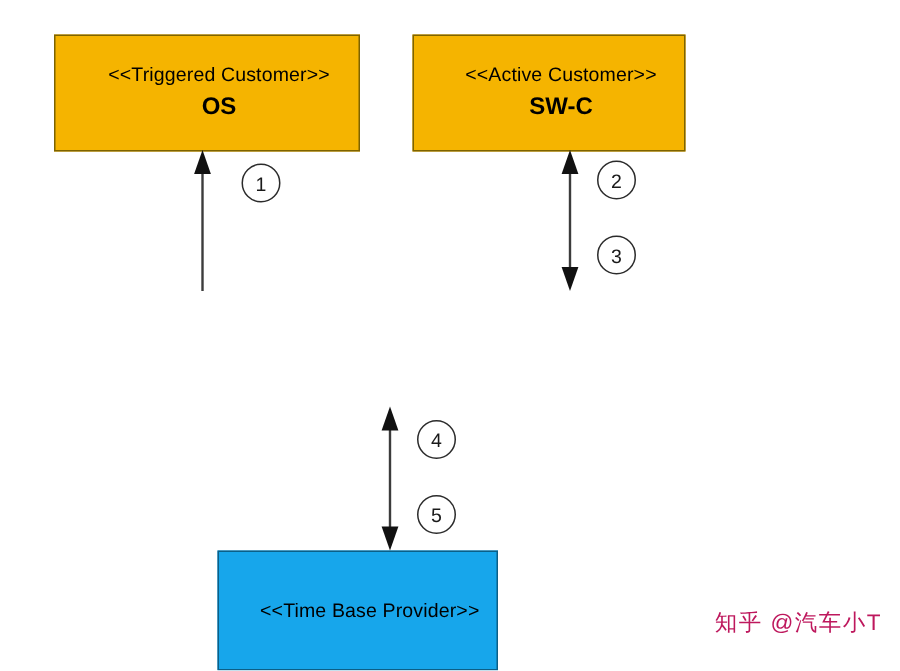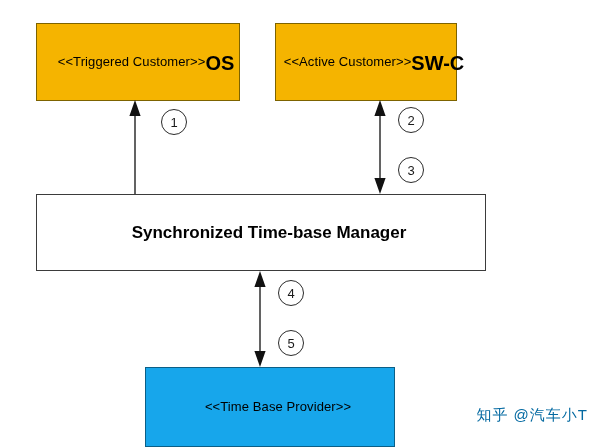--- a/index.html
+++ b/index.html
@@ -14,36 +14,36 @@
     position: relative;
     width: 600px;
     height: 447px;
     background: #ffffff;
     overflow: hidden;
   }
   .node {
     position: absolute;
     box-sizing: border-box;
     display: flex;
-    flex-direction: row;
+    flex-direction: column;
     align-items: center;
     justify-content: center;
     text-align: center;
     line-height: 1.25;
     padding-left: 16px;
   }
   .node .stereotype {
     font-size: 13px;
     font-weight: normal;
     color: #000000;
     letter-spacing: 0.1px;
     white-space: nowrap;
   }
   .node .name {
-    font-size: 20px;
+    font-size: 16px;
     font-weight: bold;
     color: #000000;
     margin-top: 3px;
     white-space: nowrap;
   }
   .node-os, .node-swc {
     background: #f5b400;
     border: 1.5px solid #7d6300;
   }
   .node-stbm {
@@ -84,46 +84,43 @@
     font-size: 13px;
     color: #1a1a1a;
     box-sizing: border-box;
   }
 
   .watermark {
     position: absolute;
     right: 12px;
     bottom: 22px;
     font-size: 15px;
-    color: #0369a1;
+    color: #be185d;
     letter-spacing: 1px;
     user-select: none;
     white-space: nowrap;
   }
 </style>
 </head>
 <body>
 
 <div id="canvas">
 
   <div class="node node-os" style="left:36px; top:23px; width:204px; height:78px;">
     <div class="stereotype">&lt;&lt;Triggered Customer&gt;&gt;</div>
     <div class="name">OS</div>
   </div>
 
   <div class="node node-swc" style="left:275px; top:23px; width:182px; height:78px;">
     <div class="stereotype">&lt;&lt;Active Customer&gt;&gt;</div>
     <div class="name">SW-C</div>
   </div>
 
-  <div class="node node-stbm" style="left:36px; top:194px; width:450px; height:77px;">
-    <div class="name">Synchronized Time-base Manager</div>
-  </div>
 
-  <div class="node node-tsyn" style="left:145px; top:367px; width:250px; height:80px;">
+  <div class="node node-tsyn" style="left:145px; top:367px; width:187px; height:80px;">
     <div class="stereotype">&lt;&lt;Time Base Provider&gt;&gt;</div>
   </div>
 
   <div class="connector" style="left:124px; top:98px; width:22px; height:98px;">
     <svg width="22" height="98" viewBox="0 0 22 98">
       <line x1="11" y1="96" x2="11" y2="16" stroke="#3c3c3c" stroke-width="1.6"></line>
       <polygon points="11,2 5.4,18 16.6,18" fill="#111111"></polygon>
     </svg>
   </div>
 

